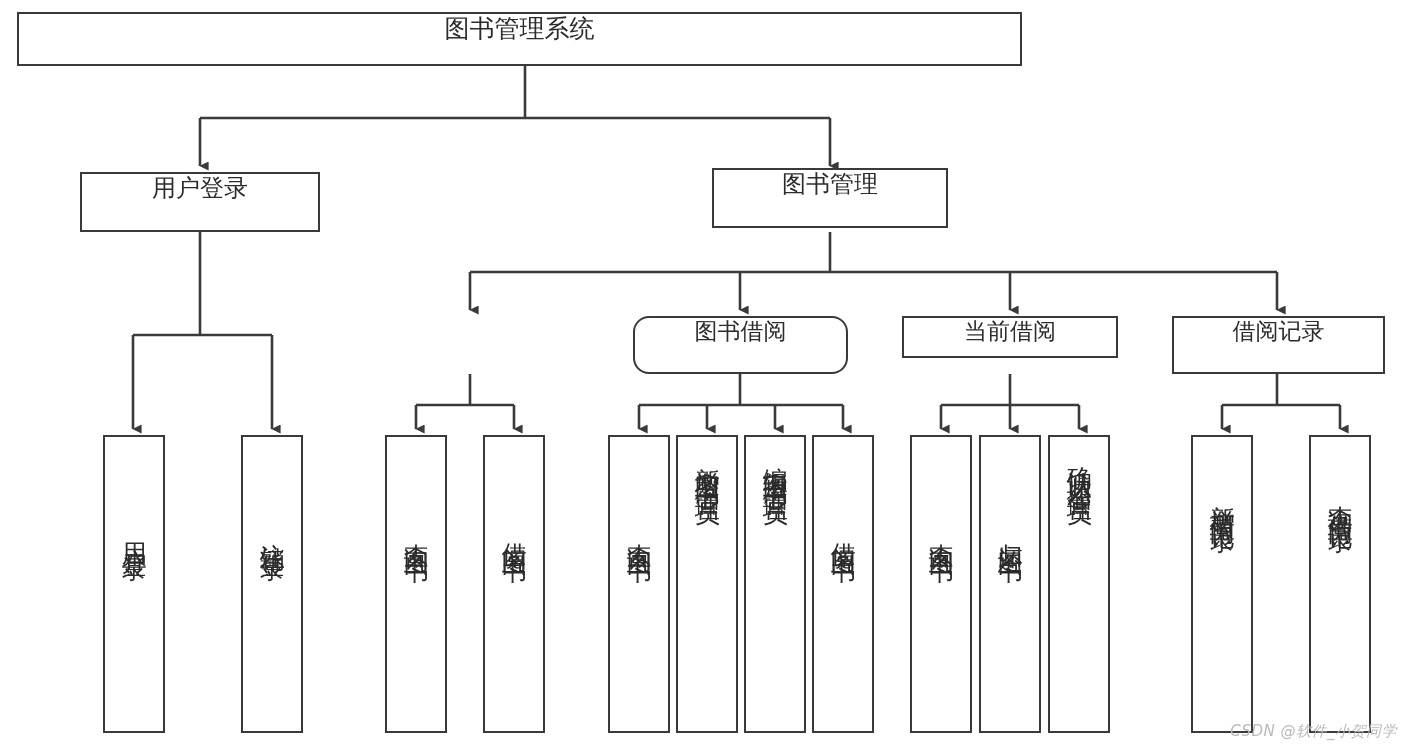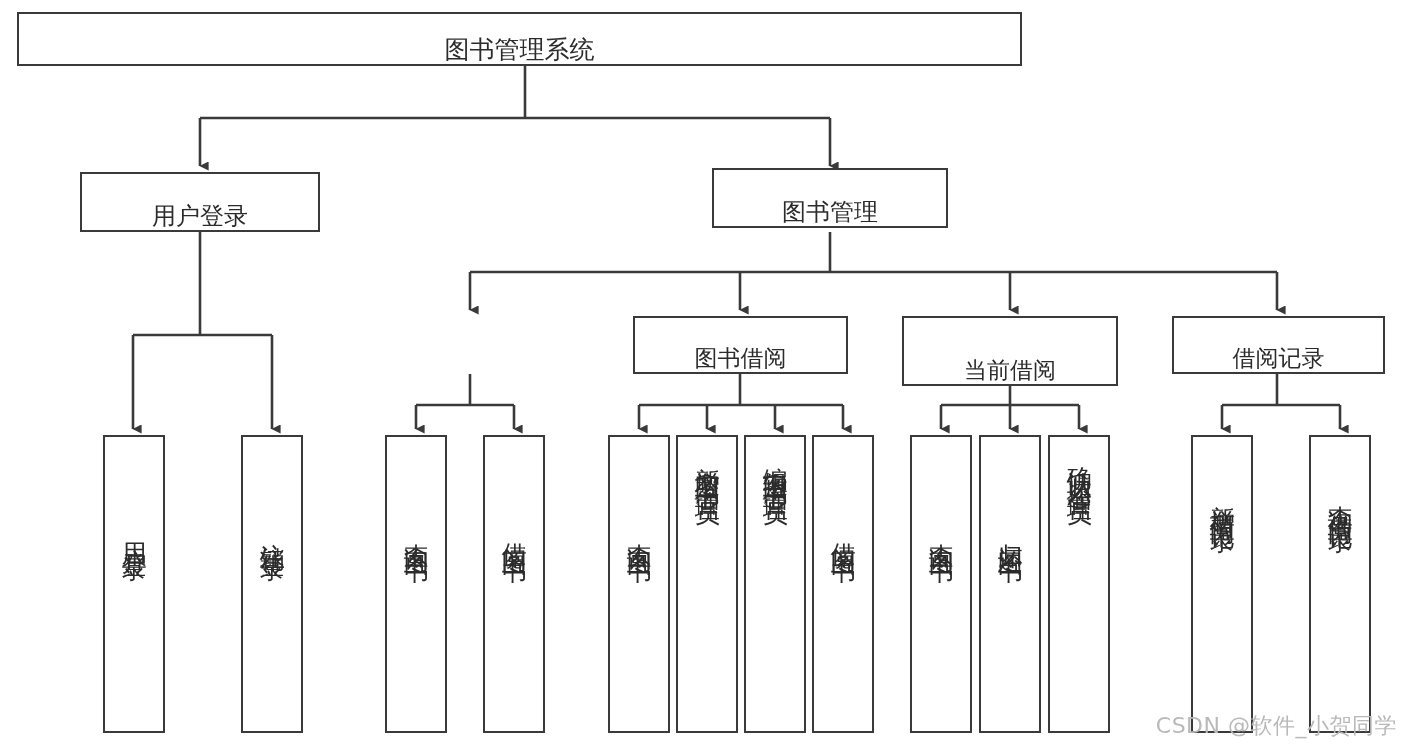--- a/index.html
+++ b/index.html
@@ -24,21 +24,21 @@
     width: 1405px;
     height: 747px;
     pointer-events: none;
   }
   .node {
     position: absolute;
     box-sizing: border-box;
     border: 2.5px solid #3a3a3a;
     background: #ffffff;
     display: flex;
-    align-items: flex-end;
+    align-items: flex-start;
     justify-content: center;
     color: #2b2b2b;
     line-height: 1.18;
   }
   .node.root {
     font-size: 25px;
   }
   .node.level2 {
     font-size: 24px;
   }
@@ -55,24 +55,25 @@
     writing-mode: vertical-rl;
     text-orientation: upright;
     letter-spacing: 5px;
     white-space: nowrap;
     display: block;
   }
   .watermark {
     position: absolute;
     right: 8px;
     bottom: 6px;
-    font-size: 22px;
+    font-size: 15px;
     color: #b9b9b9;
     white-space: nowrap;
     letter-spacing: 0.5px;
+    font-style: italic;
   }
 </style>
 </head>
 <body>
 
 <div id="canvas">
 
   <svg class="wires" viewBox="0 0 1405 747">
     <defs>
       <marker id="arrow" markerWidth="10" markerHeight="10" refX="4.5" refY="8.6" orient="auto" markerUnits="userSpaceOnUse">
@@ -130,24 +131,24 @@
     <span>图书管理系统</span>
   </div>
 
   <div class="node level2" style="left:80px; top:172px; width:240px; height:60px;">
     <span>用户登录</span>
   </div>
   <div class="node level2" style="left:712px; top:168px; width:236px; height:60px;">
     <span>图书管理</span>
   </div>
 
-  <div class="node level3" style="left:633px; top:316px; width:215px; height:58px;">
+  <div class="node level3" style="left:633px; top:316px; width:215px; height:58px;border-radius:16px;">
     <span>图书借阅</span>
   </div>
-  <div class="node level3" style="left:902px; top:316px; width:216px; height:70px;">
+  <div class="node level3" style="left:902px; top:316px; width:216px; height:42px;">
     <span>当前借阅</span>
   </div>
   <div class="node level3" style="left:1172px; top:316px; width:213px; height:58px;">
     <span>借阅记录</span>
   </div>
 
   <div class="node leaf" style="left:103px; top:435px; width:62px; height:298px; padding-top:86px;">
     <span class="vtext">用户登录</span>
   </div>
   <div class="node leaf" style="left:241px; top:435px; width:62px; height:298px; padding-top:86px;">

